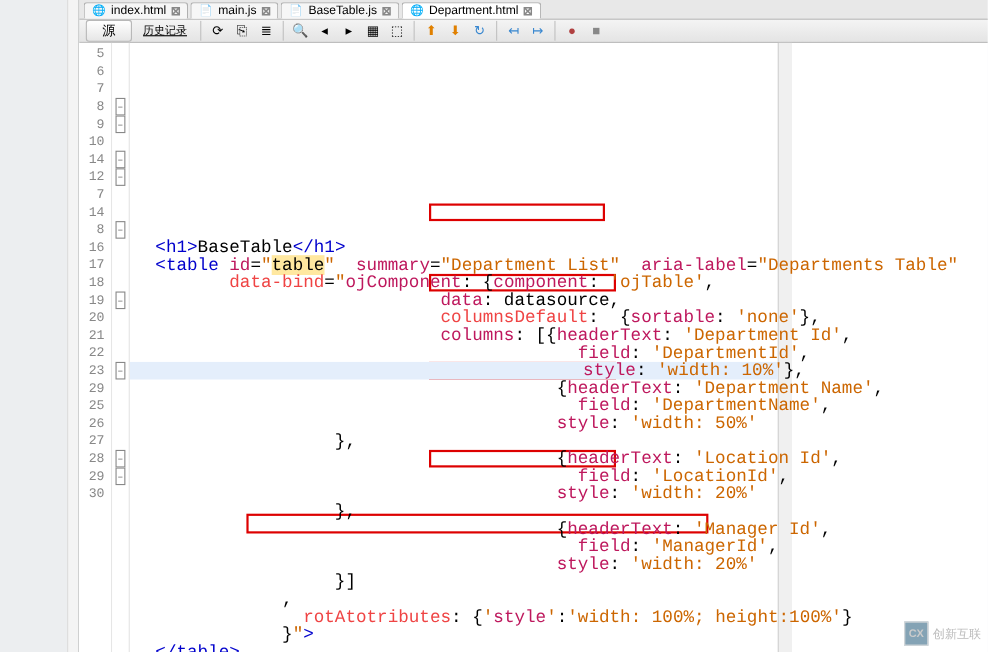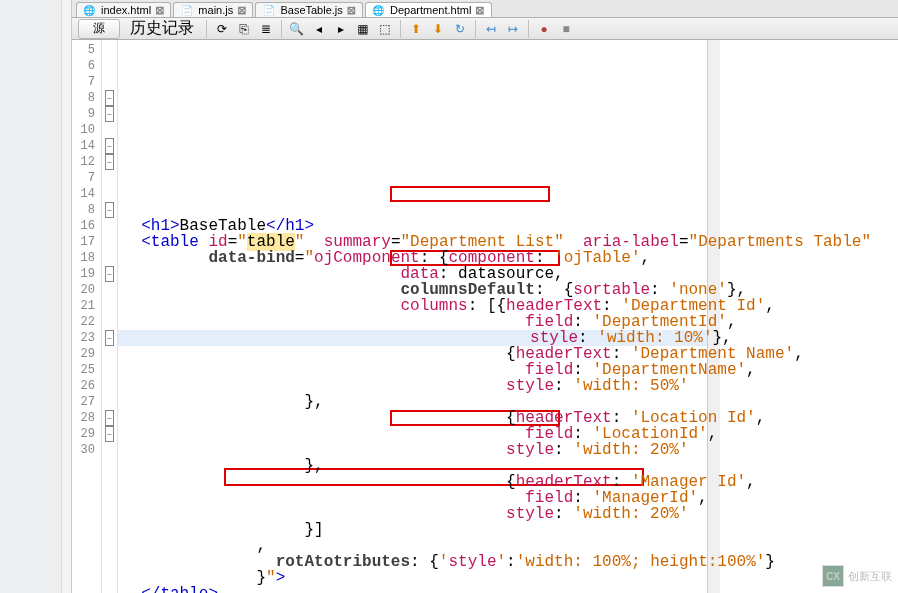--- a/index.html
+++ b/index.html
@@ -15,48 +15,48 @@
   .tabbar { height: 24px; background: #e8e8e8; border-bottom: 1px solid #b0b0b0; display: flex; align-items: stretch; padding-left: 4px; }
   .tab { display: flex; align-items: center; gap: 4px; padding: 0 6px; border: 1px solid #b0b0b0; border-bottom: none; background: #f6f6f6; margin-top: 2px; margin-right: 2px; border-radius: 3px 3px 0 0; font-size: 11px; }
   .tab.active { background: #fff; }
   .tab .fileicon { width: 14px; height: 14px; display: inline-flex; align-items: center; justify-content: center; font-size: 10px; }
   .tab .close { color: #888; font-weight: bold; }
 
   
   .toolbar { height: 26px; background: linear-gradient(#f4f4f4,#e4e4e4); border-bottom: 1px solid #b0b0b0; display: flex; align-items: center; padding: 0 6px; gap: 4px; }
   .tb-btn { height: 20px; min-width: 22px; border: 1px solid #b8b8b8; background: linear-gradient(#fff,#e6e6e6); border-radius: 3px; display: inline-flex; align-items: center; justify-content: center; font-size: 12px; padding: 0 6px; }
   .tb-btn.source { font-weight: normal; padding: 0 14px; }
-  .tb-text { padding: 0 6px; font-size: 16px; }
+  .tb-text { padding: 0 6px; font-size: 10px; text-decoration: underline; }
   .tb-sep { width: 1px; height: 18px; background: #c0c0c0; margin: 0 2px; }
   .tb-icon { width: 18px; height: 18px; display: inline-flex; align-items: center; justify-content: center; font-size: 12px; border-radius: 2px; }
 
   
   .editor-wrap { flex: 1; display: flex; background: #fff; position: relative; }
   .linenum-col { width: 30px; background: #fff; border-right: 1px solid #e4e4e4; text-align: right; padding-top: 2px; }
   .linenum-col div { height: 16px; line-height: 16px; font-family: Consolas, "Courier New", monospace; font-size: 12px; color: #888; padding-right: 6px; }
   .fold-col { width: 16px; background: #fff; border-right: 1px solid #e4e4e4; padding-top: 2px; }
   .fold-col div { height: 16px; display: flex; align-items: center; justify-content: center; }
   .fold-box { width: 9px; height: 9px; border: 1px solid #888; background: #fff; font-size: 8px; line-height: 7px; text-align: center; color: #555; }
   .code-col { flex: 1; font-family: Consolas, "Courier New", monospace; font-size: 16px; padding-top: 2px; position: relative; white-space: pre; border-right: 1px solid #ccc; max-width: 590px; }
   .code-line { height: 16px; line-height: 16px; padding-left: 4px; position: relative; }
   .code-line.hl { background: #e4eefb; padding-left: 28px; }
 
   
   .tag { color: #0000cc; }
   .attr { color: #be185d; }
   .str { color: #cc6600; }
-  .kw { color: #404040; font-weight: bold; }
+  .kw { color: #ef4444; font-weight: normal; }
   .plain { color: #000; }
 
   
   .redbox { position: absolute; border: 2px solid #dd0000; pointer-events: none; }
 
   
   .watermark { position: absolute; right: 6px; bottom: 6px; opacity: 0.5; font-size: 11px; color: #777; display: flex; align-items: center; gap: 4px; }
-  .watermark .logo { width: 22px; height: 22px; border: 1px solid #bbb; background:#14532d; display:flex; align-items:center; justify-content:center; font-weight:bold; color:#999; font-size:10px;}
+  .watermark .logo { width: 22px; height: 22px; border: 1px solid #bbb; background:#0c4a6e; display:flex; align-items:center; justify-content:center; font-weight:bold; color:#999; font-size:10px;}
 
   .right-strip { width: 12px; background: #f0f0f0; }
 </style>
 </head>
 <body>
 
 <div class="outer">
   <div class="left-gutter">
     <div class="inner-strip"></div>
   </div>

